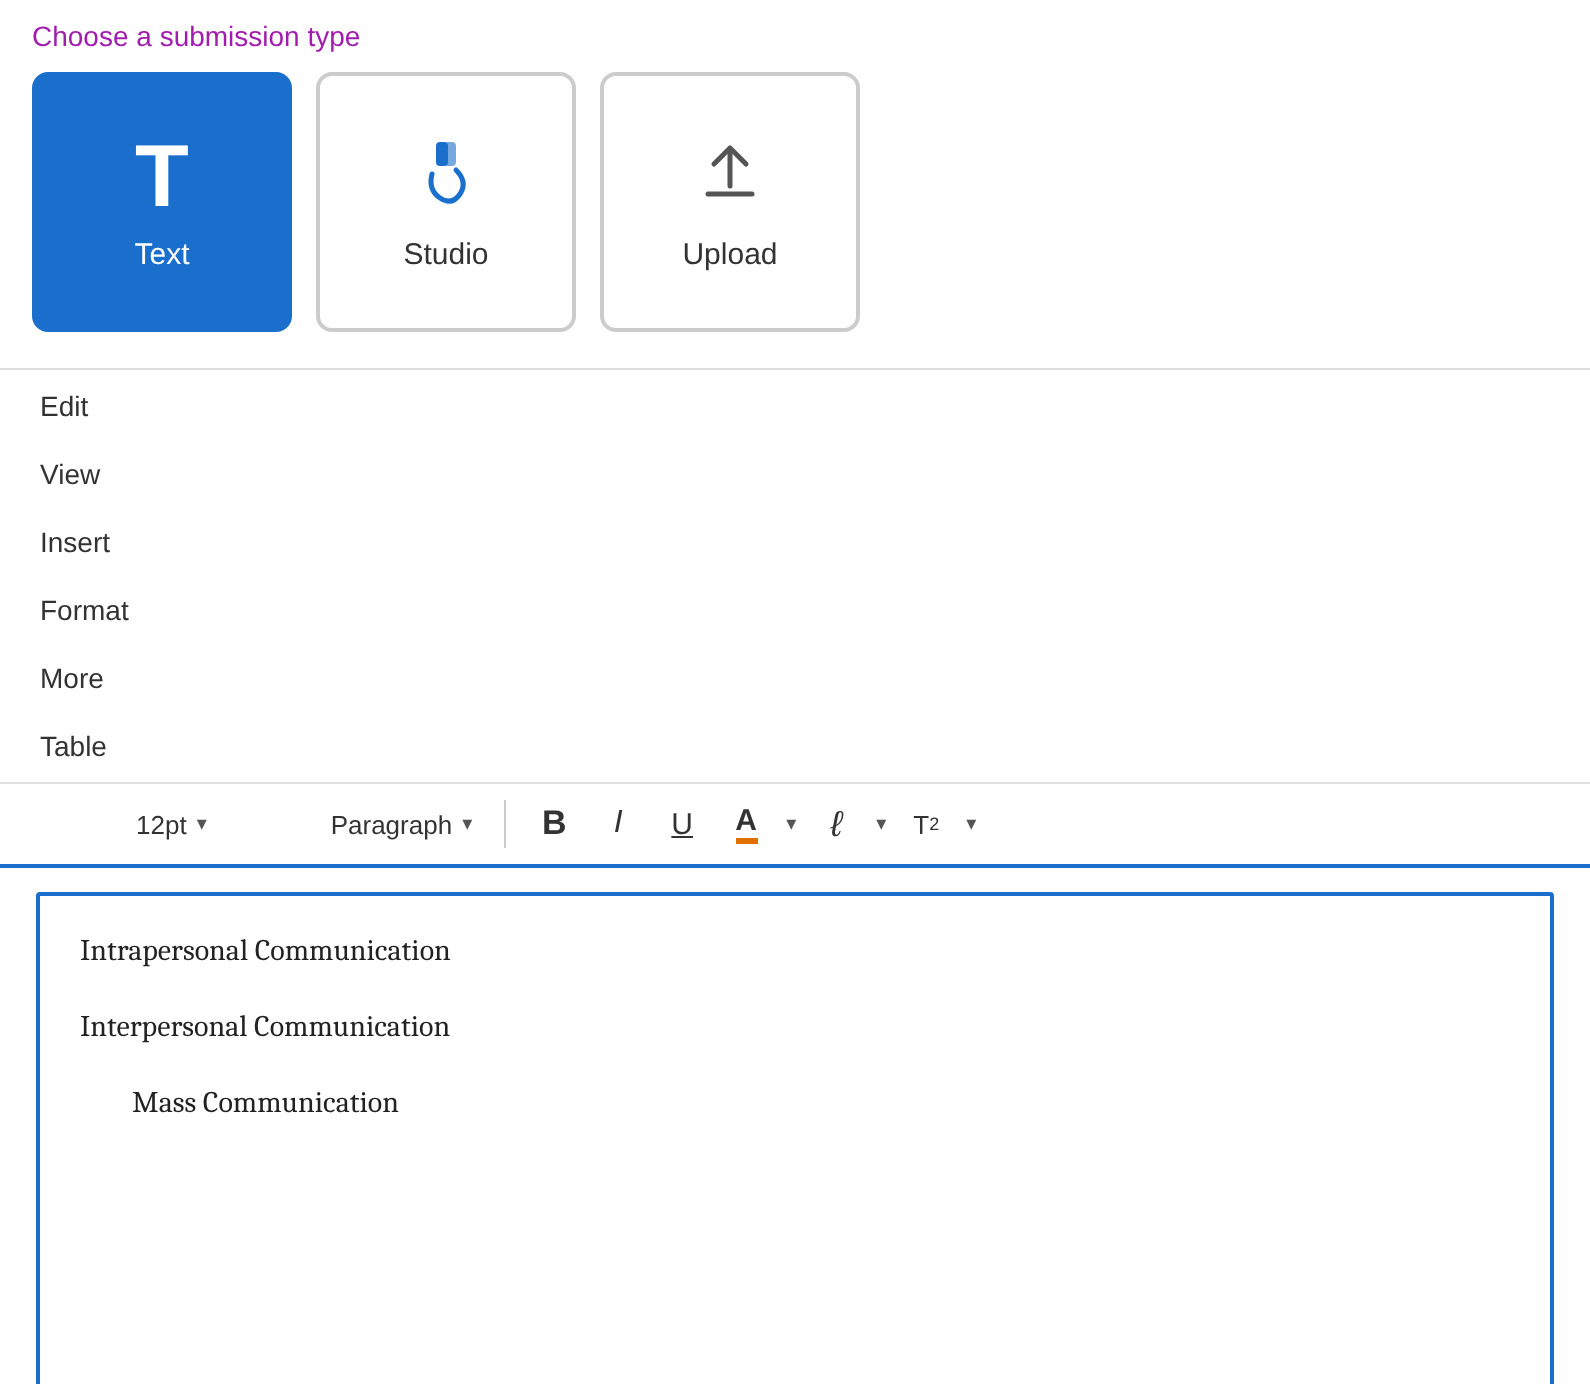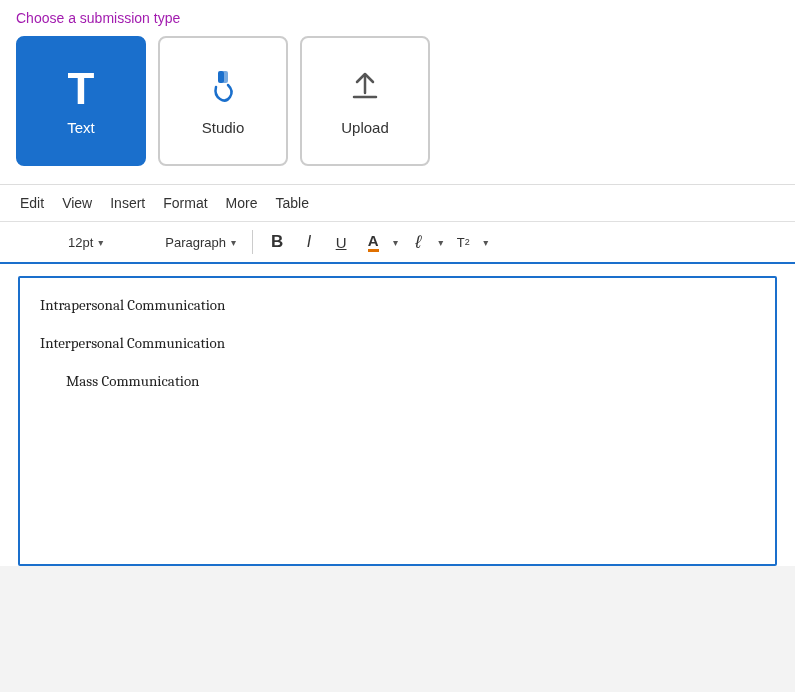--- a/index.html
+++ b/index.html
@@ -70,20 +70,21 @@
     }
 
     
     .menu-bar {
       display: flex;
       align-items: flex-start;
       gap: 18px;
       padding: 10px 20px;
       border-bottom: 1px solid #e0e0e0;
       background: #fff;
+      flex-direction: column;
     }
     .menu-item {
       font-size: 14px;
       color: #333;
       cursor: pointer;
     }
 
     
     .toolbar {
       display: flex;

